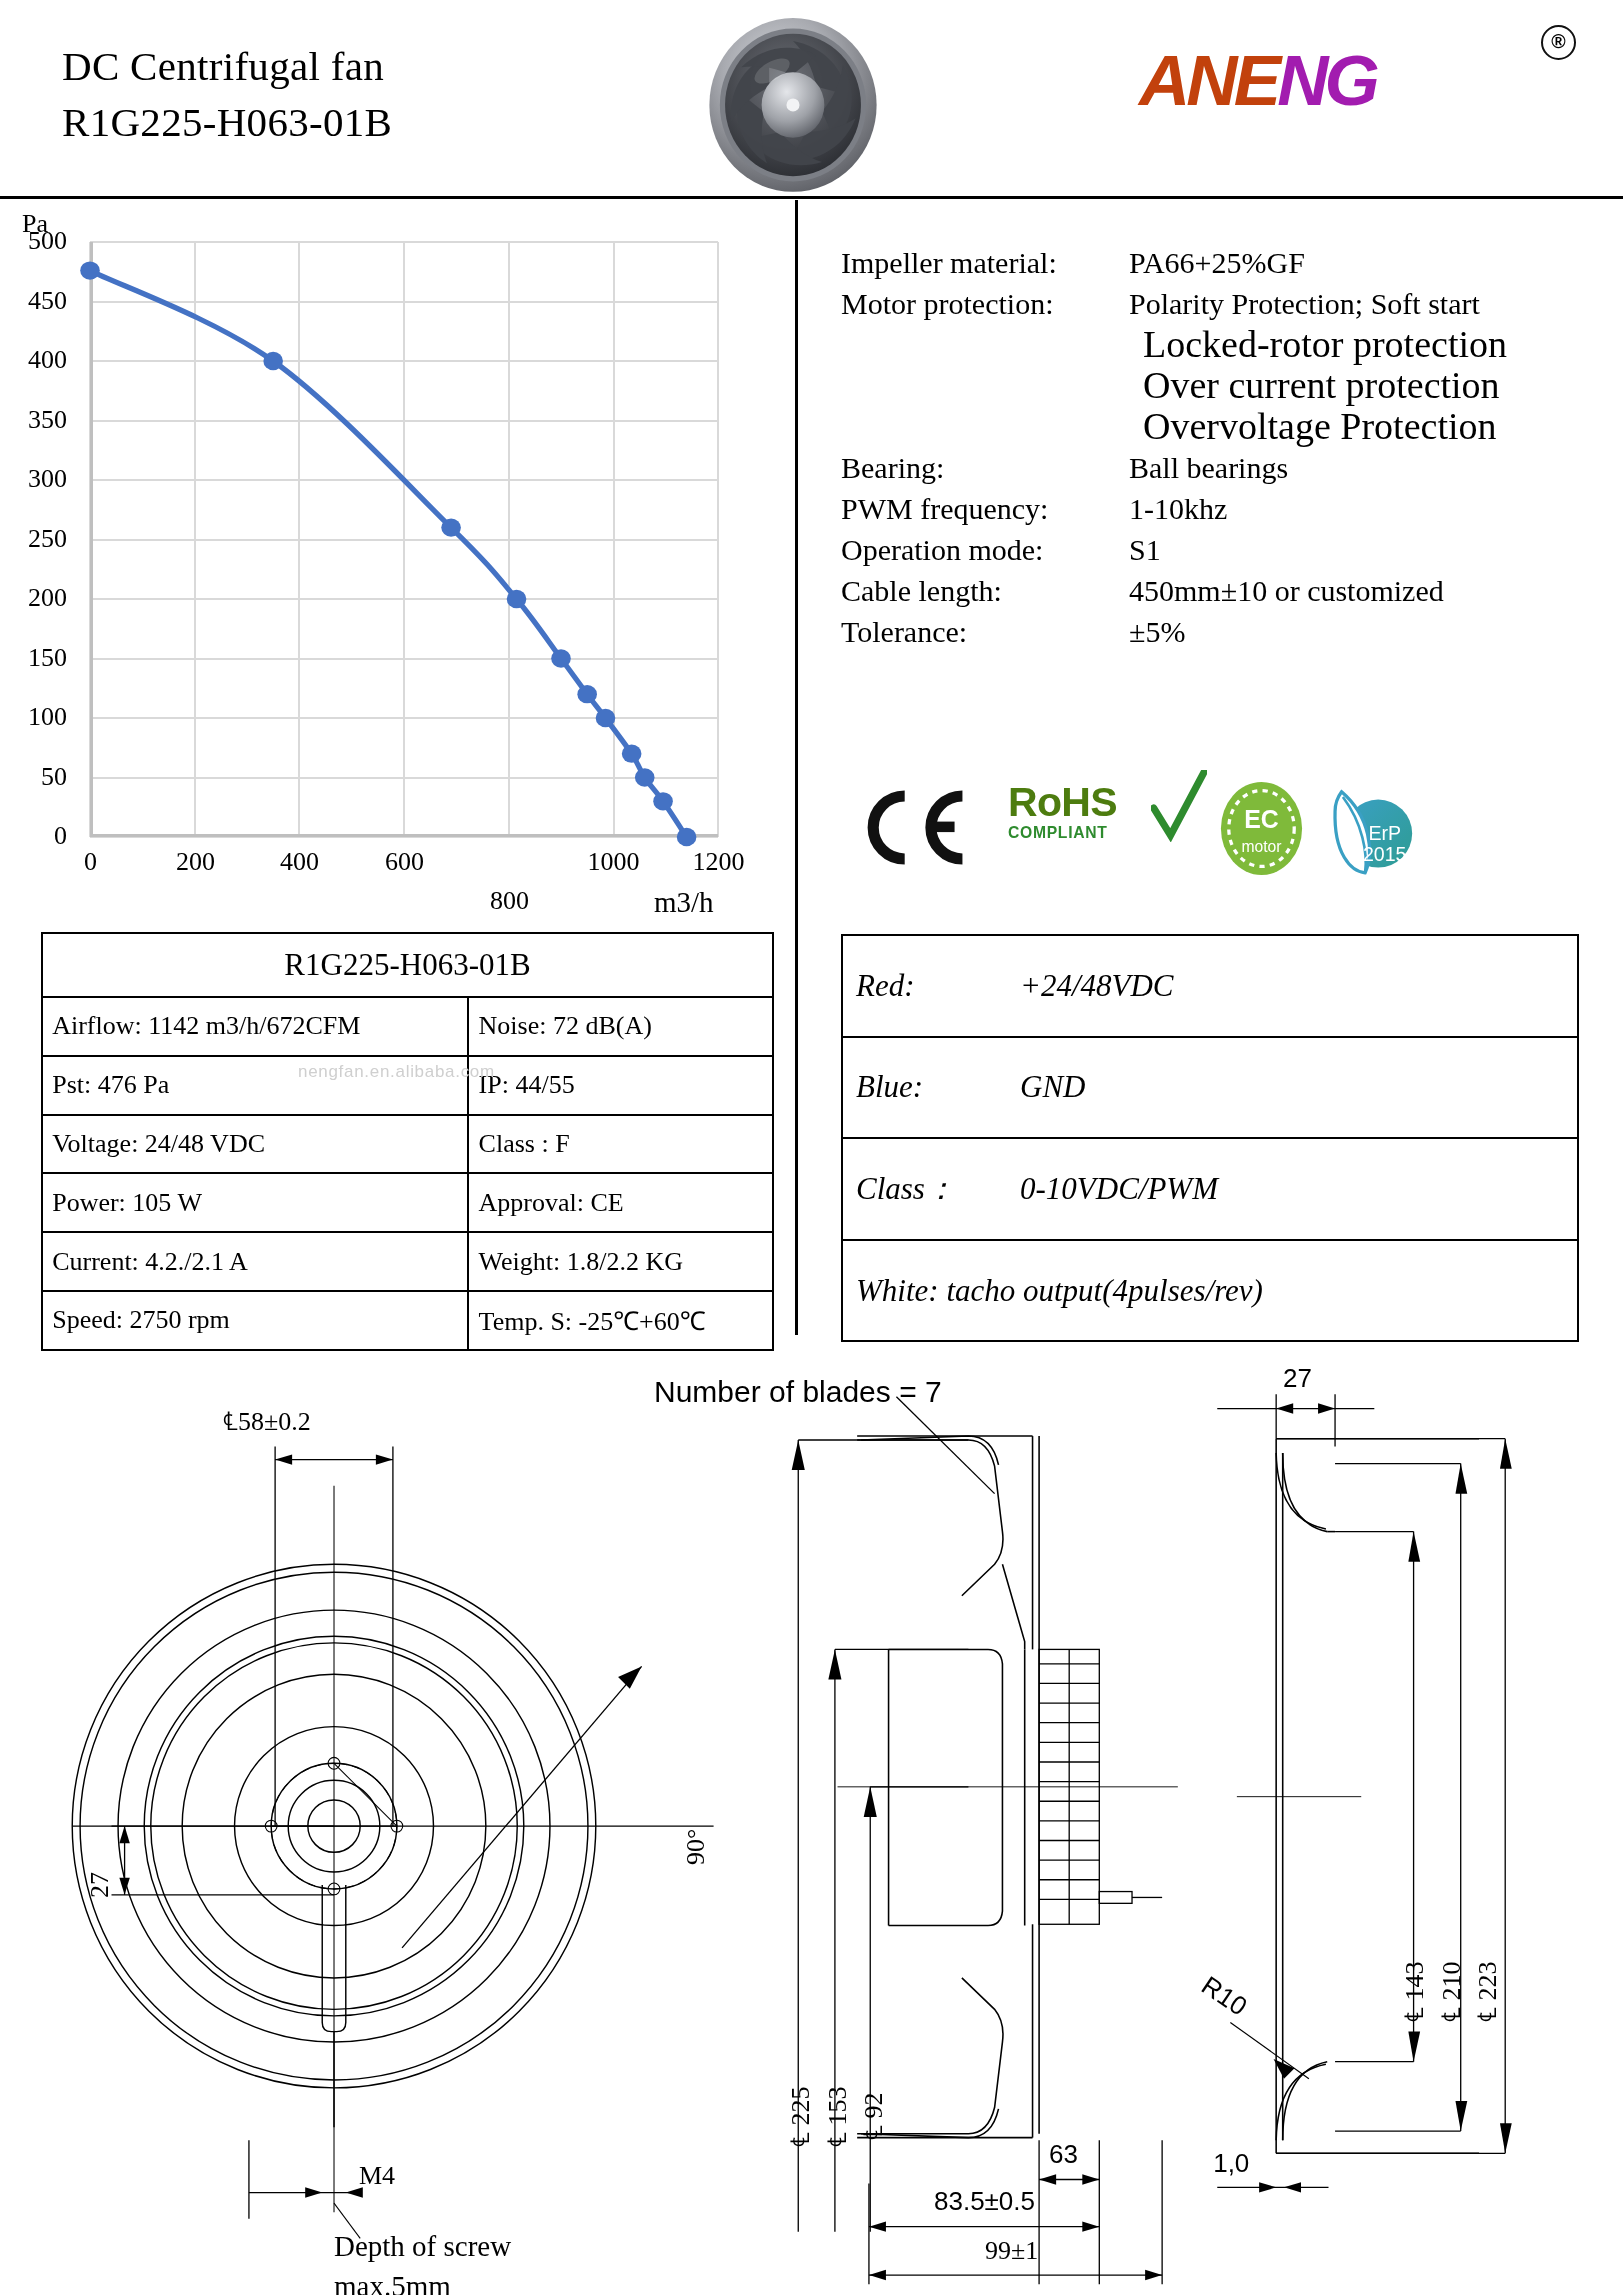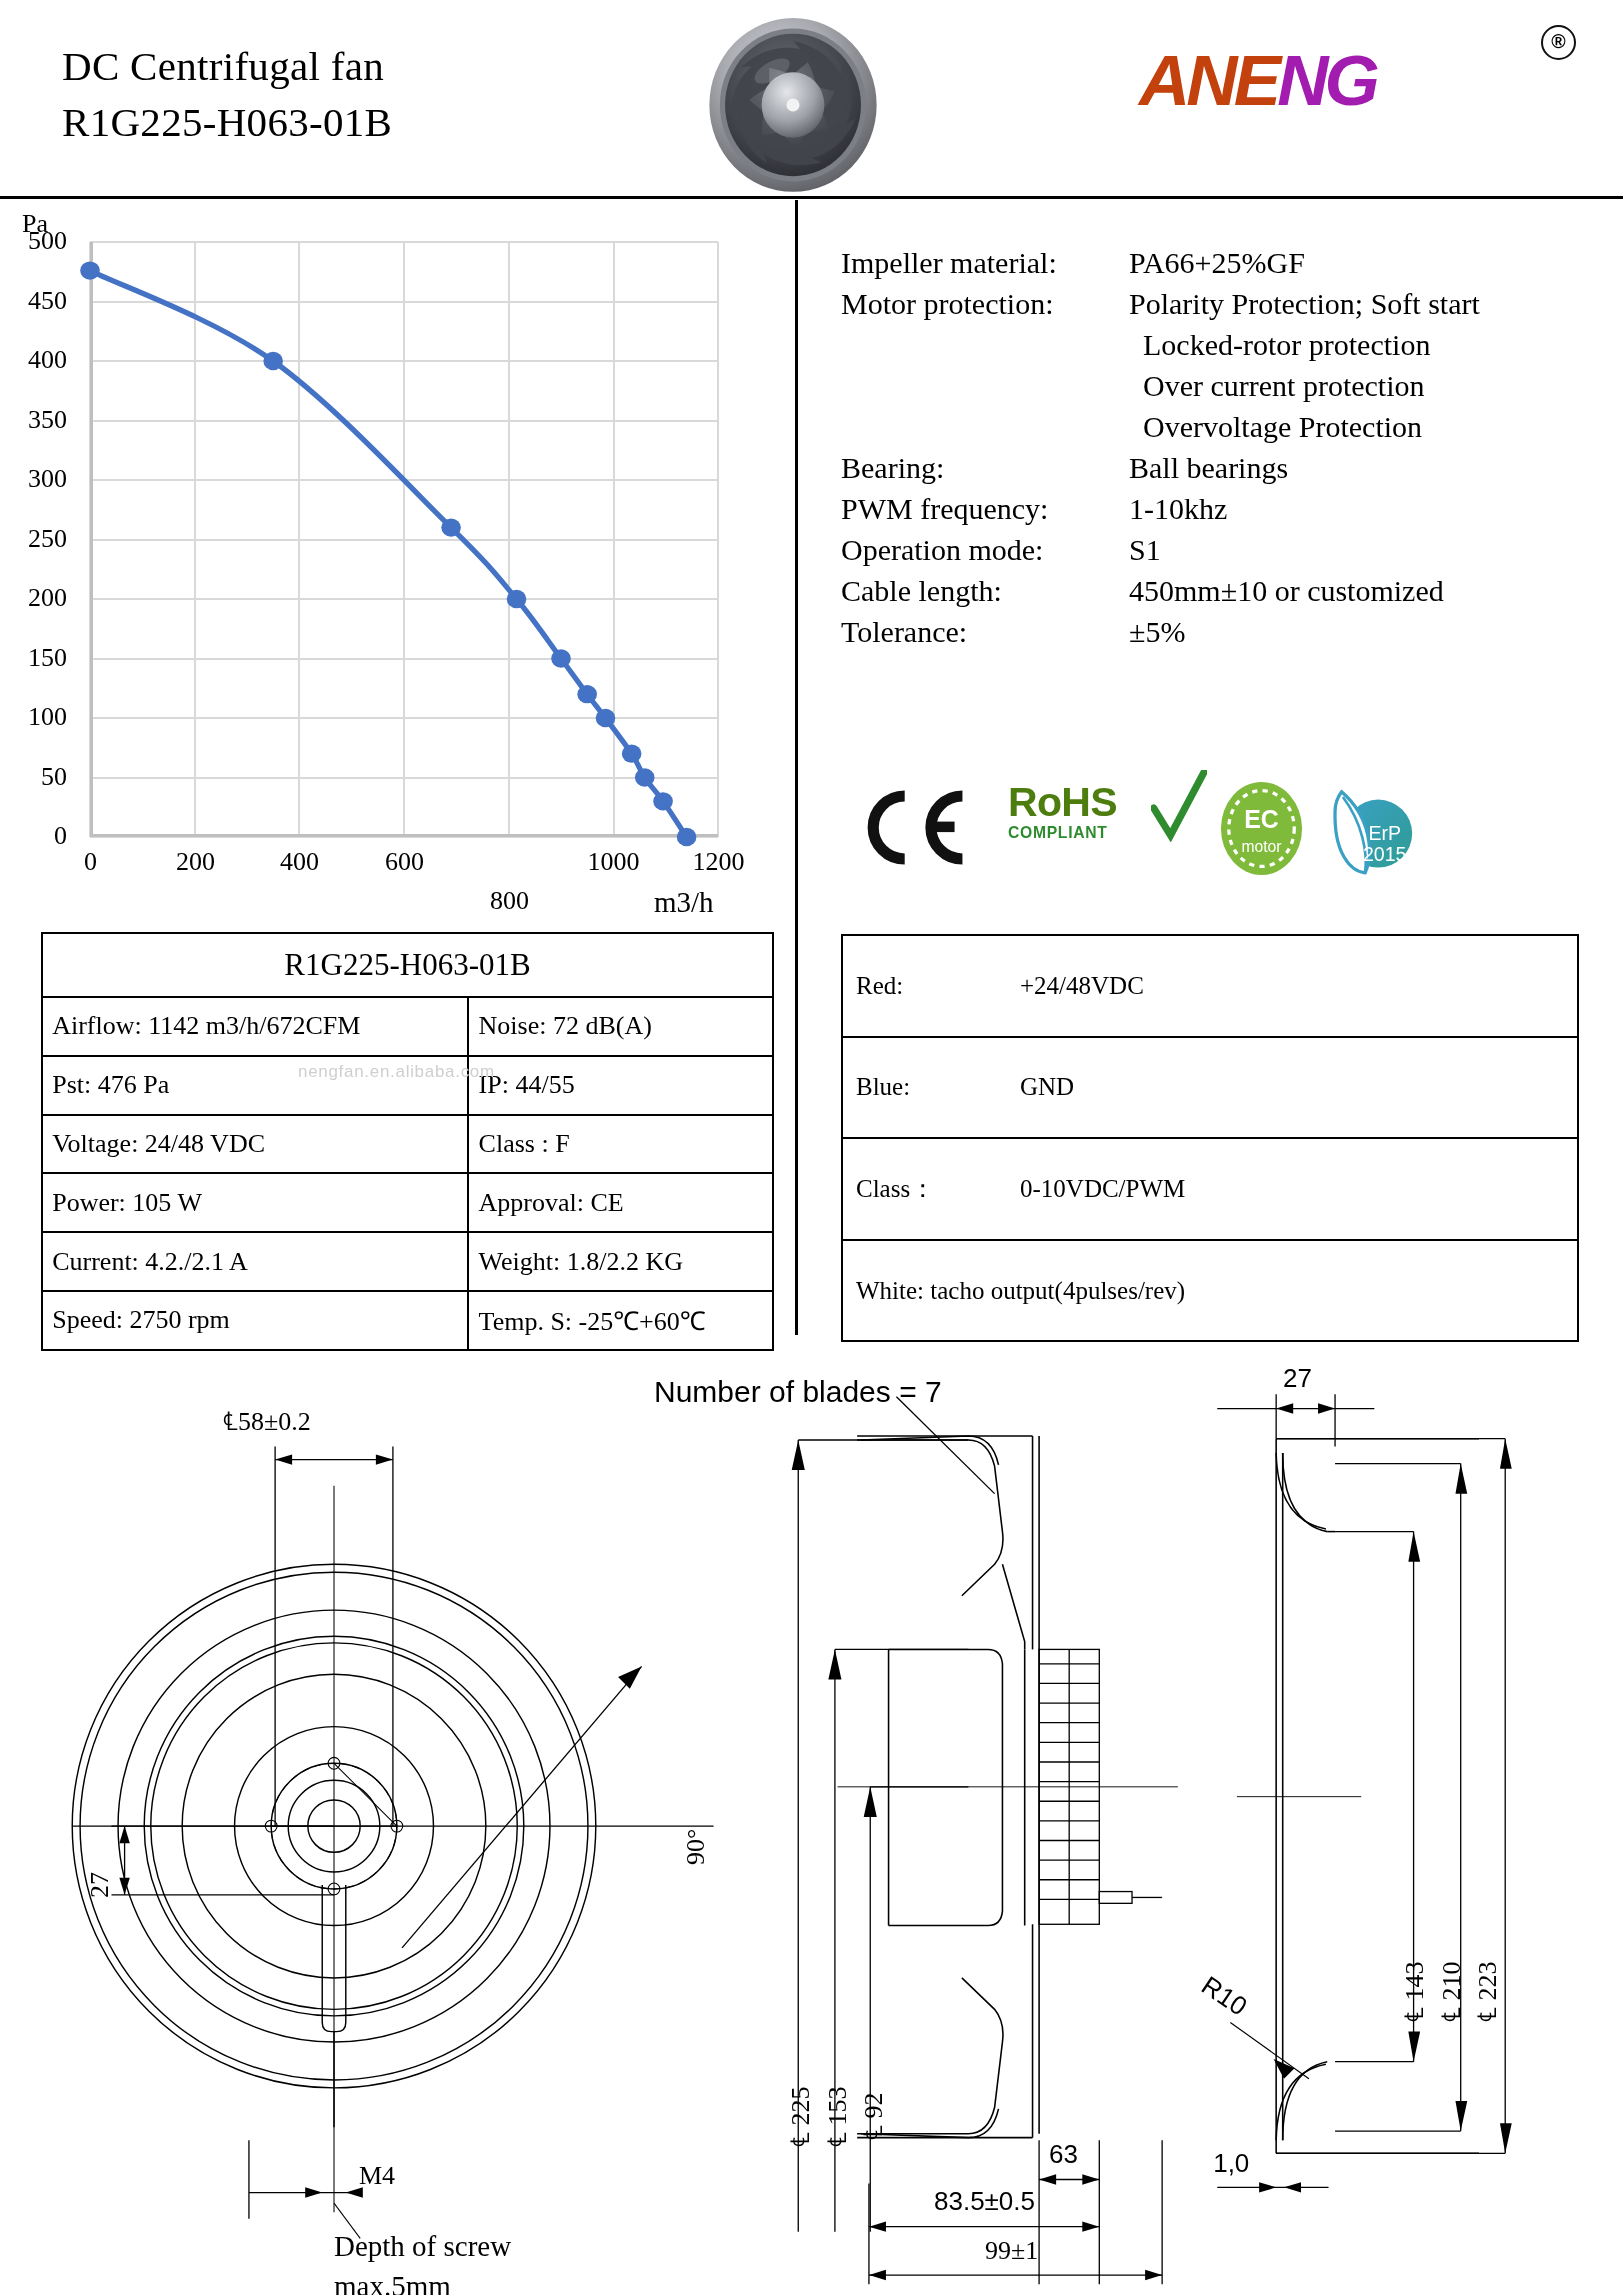--- a/index.html
+++ b/index.html
@@ -35,43 +35,43 @@
   .gridline-v{position:absolute;top:0;width:2px;height:595px;background:#d9d9d9;}
   .ytick{position:absolute;right:725px;width:79px;text-align:right;font-size:26px;}
   .xtick{position:absolute;top:638px;width:105px;text-align:center;font-size:26px;}
   #curve-svg{position:absolute;left:0;top:0;width:628px;height:595px;overflow:visible;}
 
   
   #spec-list{position:absolute;left:841px;top:242px;width:739px;}
   .spec-row{display:flex;align-items:baseline;font-size:30px;line-height:41px;white-space:nowrap;}
   .spec-key{width:288px;flex:0 0 288px;}
   .spec-val{flex:1;}
-  .spec-cont{margin-left:302px;font-size:30px;line-height:41px;white-space:nowrap;}
+  .spec-cont{margin-left:302px;font-size:38px;line-height:41px;white-space:nowrap;}
 
   
   #badges{position:absolute;left:864px;top:775px;width:654px;height:111px;}
   #ce-badge{position:absolute;left:0;top:13px;width:105px;height:79px;}
   #rohs-badge{position:absolute;left:144px;top:6.5px;width:164px;height:92px;
               font-family:"Liberation Sans",sans-serif;}
   .rohs-main{font-size:41px;font-weight:bold;color:#4d7c0f;letter-spacing:-0.7px;line-height:41px;}
   .rohs-sub{font-size:15.7px;font-weight:bold;color:#2e8b2e;letter-spacing:0.7px;margin-top:1.3px;}
   #rohs-check{position:absolute;left:143px;top:-11.8px;width:56px;height:72px;}
   #ec-badge{position:absolute;left:353px;top:5.2px;width:89px;height:97px;}
   #erp-badge{position:absolute;left:458px;top:5.2px;width:98px;height:98px;}
 
   
   #spec-table{position:absolute;left:41px;top:932px;width:733px;border-collapse:collapse;}
   #spec-table td{border:2.6px solid #000;font-size:26px;padding:7.9px 9.2px;height:41px;
                  white-space:nowrap;vertical-align:middle;}
   #spec-table td.hdr{text-align:center;font-size:31px;padding:10.5px;}
   .c-left{width:406px;}
 
   #wire-table{position:absolute;left:841px;top:934px;width:738px;border-collapse:collapse;}
-  #wire-table td{border:2.6px solid #000;font-size:25px;padding:18.3px 13px;height:63px;
-                 white-space:nowrap;vertical-align:middle;}
+  #wire-table td{border:2.6px solid #000;font-size:31px;padding:18.3px 13px;height:63px;
+                 white-space:nowrap;vertical-align:middle;font-style:italic;}
   .wk{display:inline-block;width:164px;}
   .wk-wide{display:inline-block;}
 
   #watermark1{position:absolute;left:298px;top:1062px;font-size:17px;color:#cfcfcf;
               font-family:"Liberation Sans",sans-serif;letter-spacing:0.7px;}
 
   
   #drawings{position:absolute;left:0;top:1368px;width:1623px;height:928px;}
   .dw{position:absolute;}
   #dw-left{left:59px;top:0px;width:694px;height:928px;}

